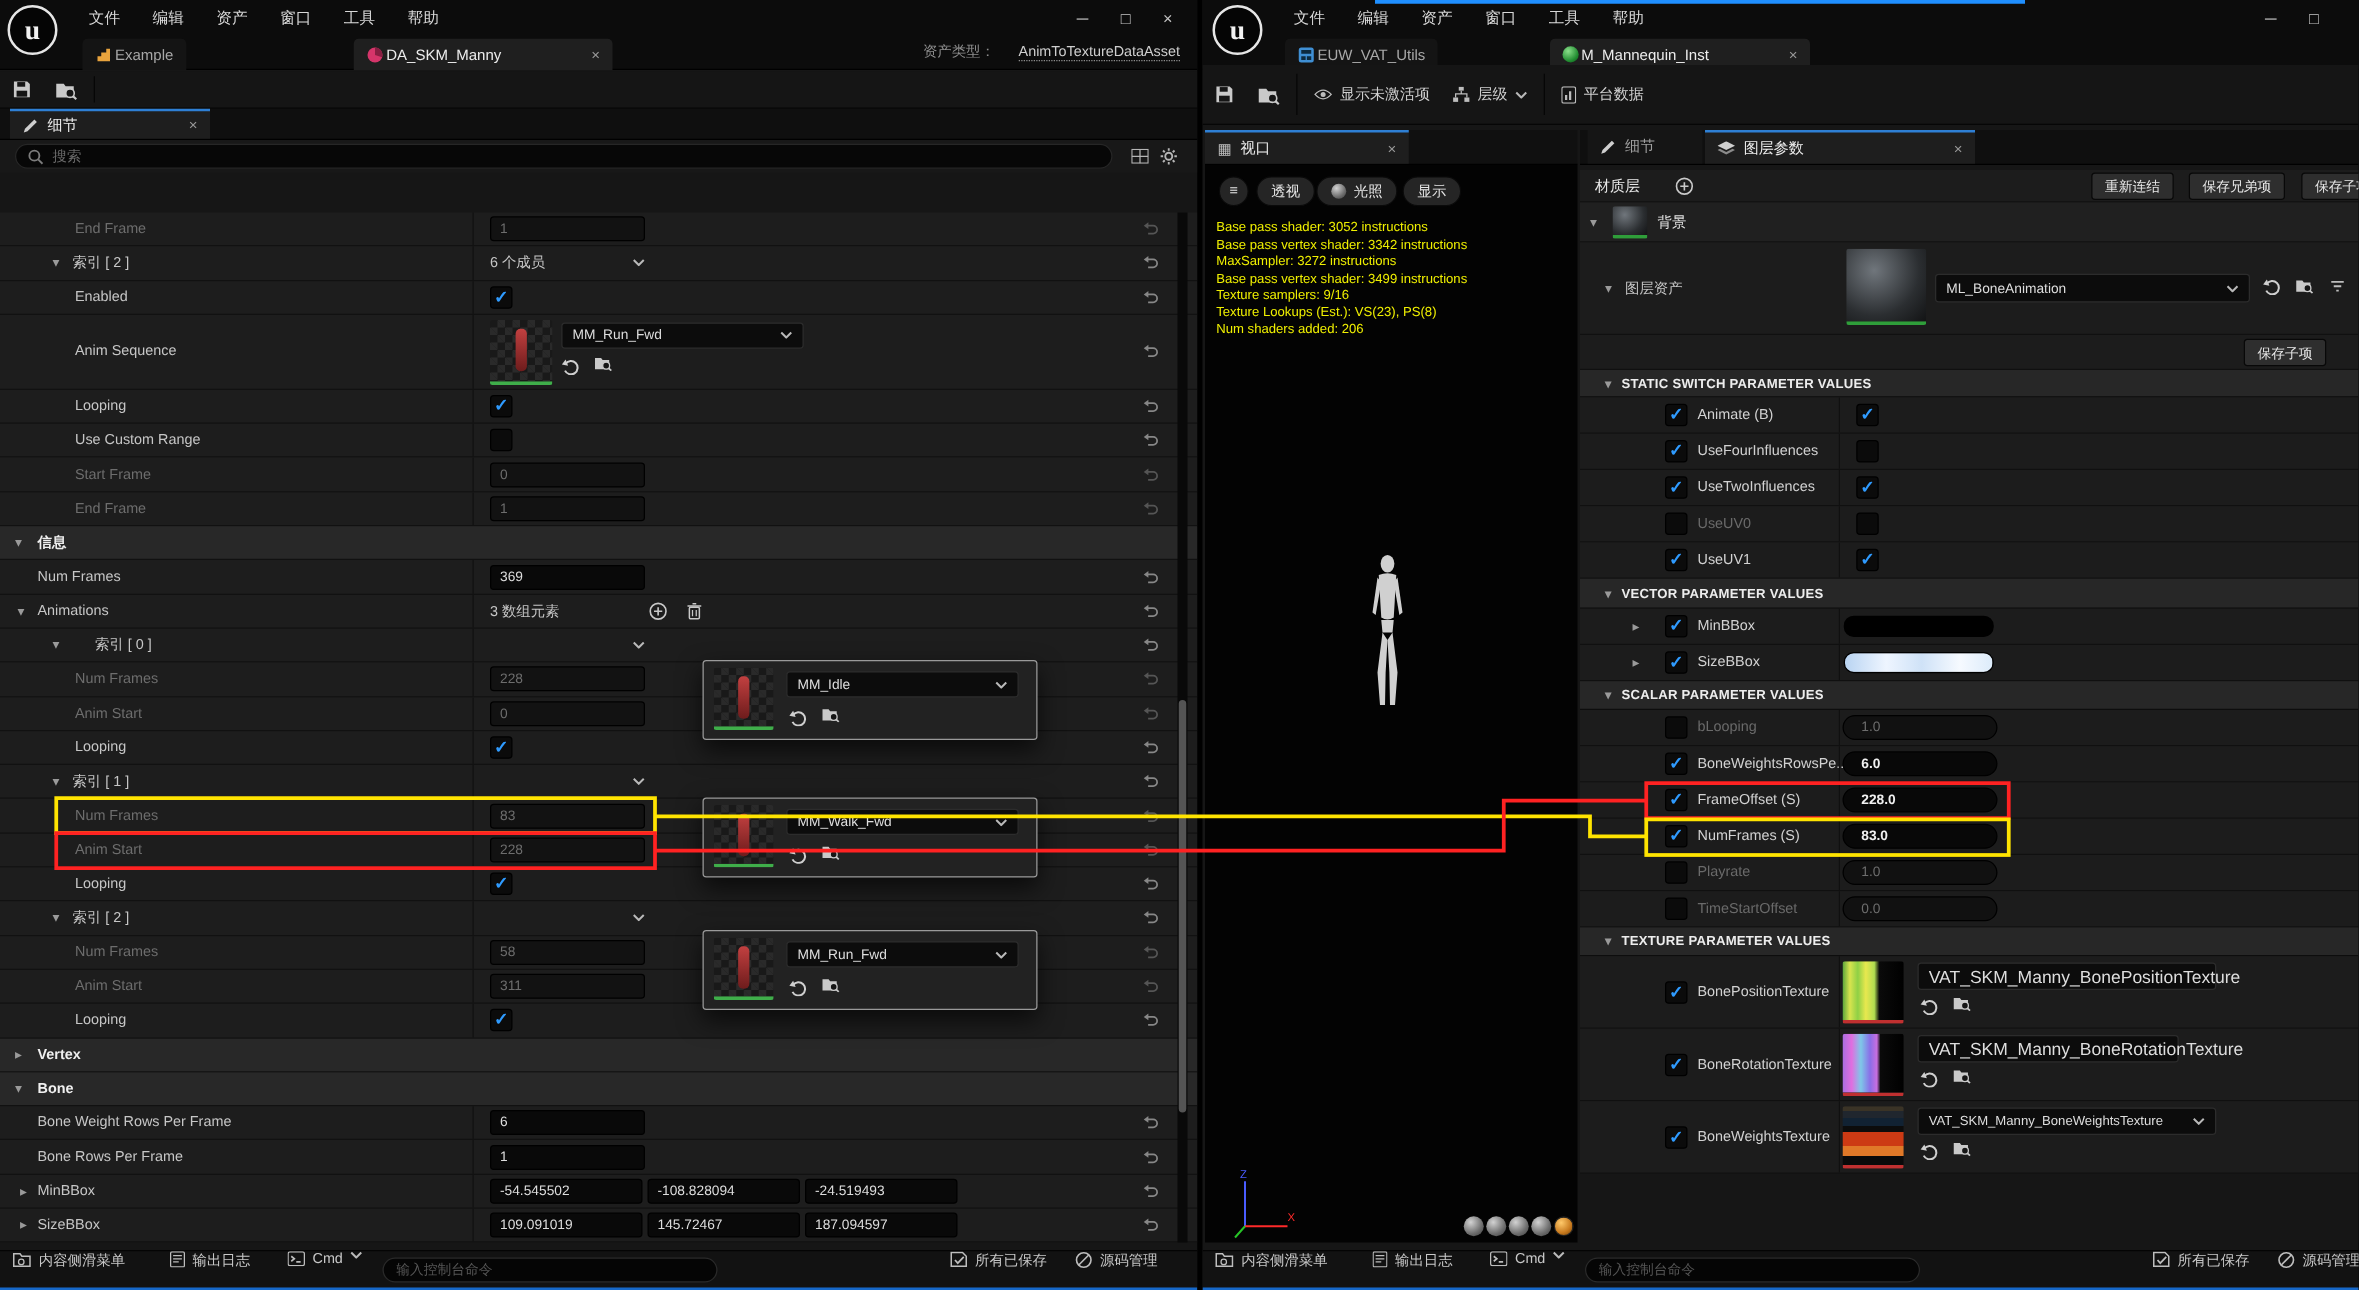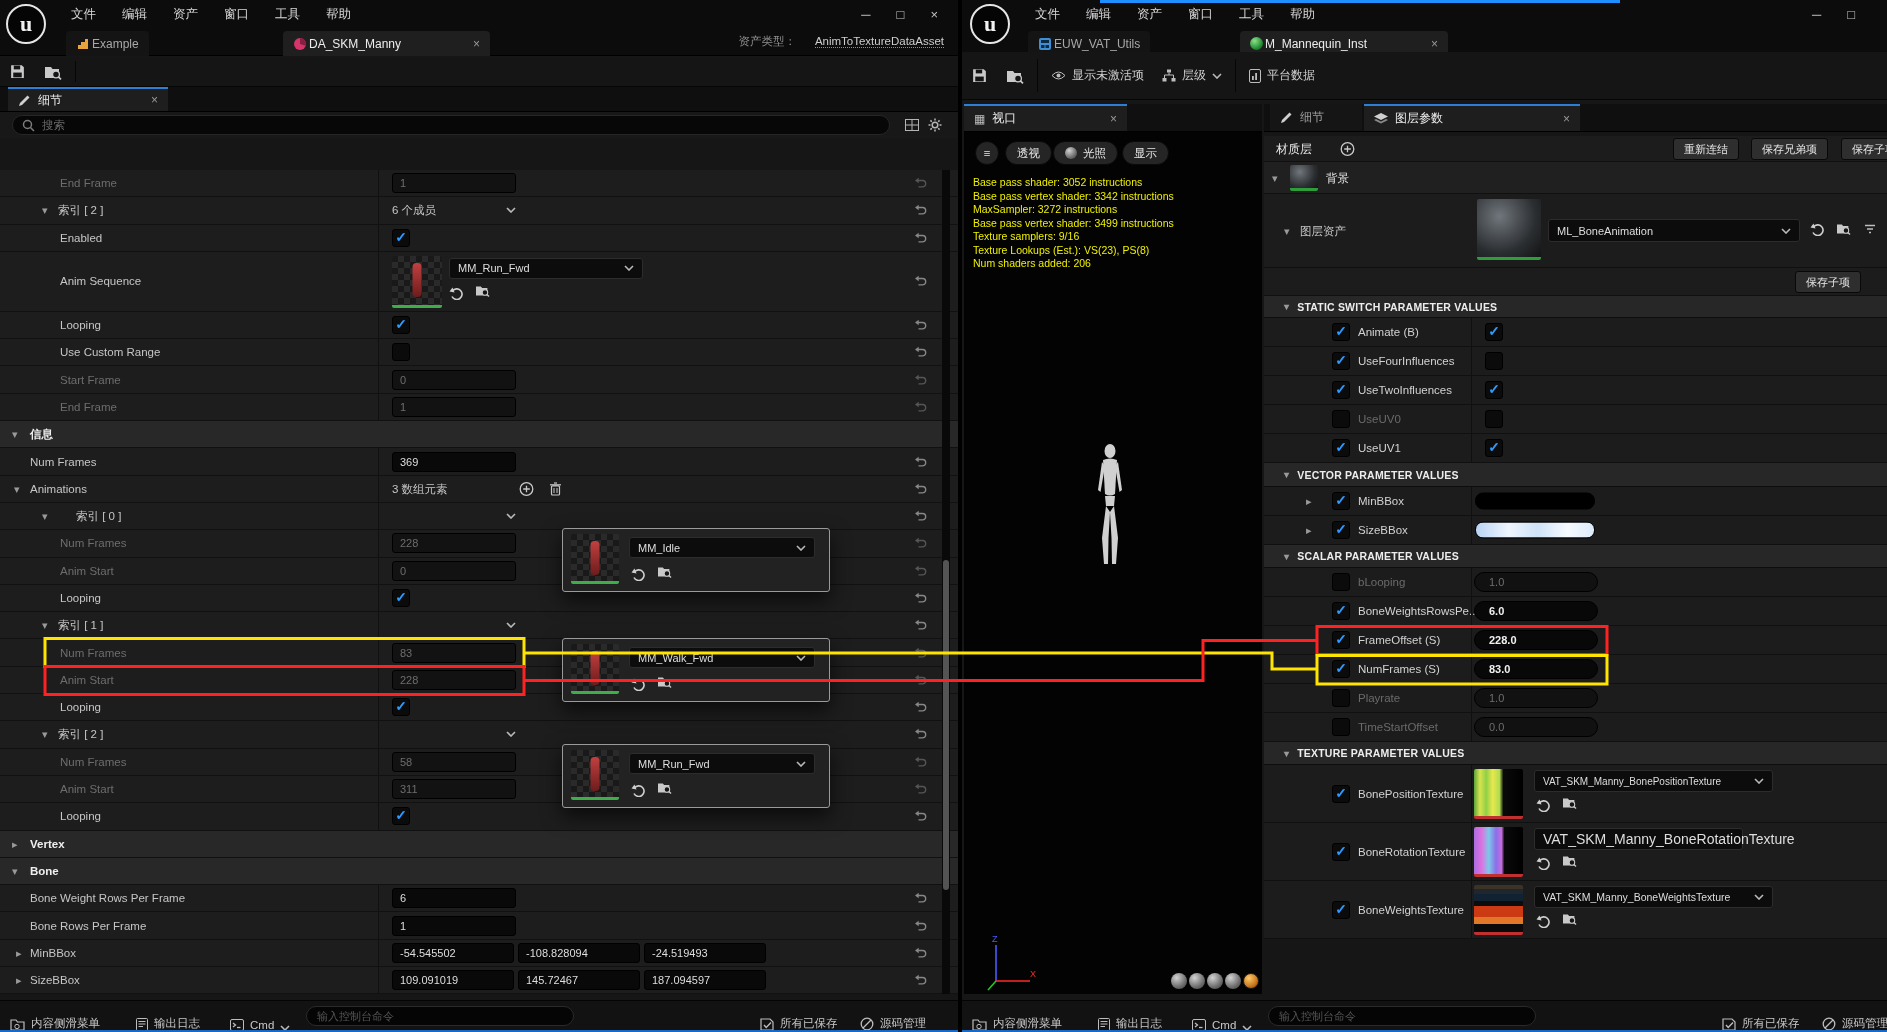--- a/index.html
+++ b/index.html
@@ -48,21 +48,21 @@
 .icircle{position:absolute;top:50%;transform:translateY(-50%)}
 .reset{position:absolute;left:914px;top:50%;transform:translateY(-50%);opacity:.85}
 .disabled .reset{opacity:.45}
 .dd{position:absolute;height:21px;background:#0c0c0c;border:1px solid #2c2c2c;border-radius:3px;color:#dedede;font-size:11px;display:flex;align-items:center;justify-content:space-between;padding:0 8px}
 .ic{position:absolute}
 .anim-thumb{position:absolute;left:13px;top:4px;width:50px;height:52px;border-radius:2px;border-bottom:3px solid #3fae4a;background:linear-gradient(45deg,#2a2a2a 25%,transparent 25%,transparent 75%,#2a2a2a 75%),linear-gradient(45deg,#2a2a2a 25%,#191919 25%,#191919 75%,#2a2a2a 75%);background-size:12px 12px;background-position:0 0,6px 6px}
 .anim-thumb::after{content:"";position:absolute;left:50%;top:7px;transform:translateX(-50%);width:9px;height:34px;border-radius:4px;background:linear-gradient(180deg,#c24040,#6e1c1c)}
 .lscroll{position:absolute;left:942px;top:170px;width:8px;height:824px;background:#090909}
 .lscroll .thumb{position:absolute;left:1px;width:6px;top:390px;height:330px;background:#545454;border-radius:3px}
 .statusbar{position:absolute;left:0;right:0;top:1000px;height:30px;background:#121212;border-top:1px solid #040404}
-.sbi{position:absolute;top:0;height:30px;display:flex;align-items:flex-end;gap:6px;font-size:11.5px;color:#c8c8c8;white-space:nowrap}
+.sbi{position:absolute;top:0;height:30px;display:flex;align-items:flex-start;gap:6px;font-size:11.5px;color:#c8c8c8;white-space:nowrap}
 .console{position:absolute;top:5px;height:20px;background:#050505;border:1px solid #2a2a2a;border-radius:10px;color:#9a9a9a;font-size:11px;padding:0 10px;outline:none}
 .console::placeholder{color:#555}
 .blueline{position:absolute;left:0;right:0;bottom:0;height:2px;background:#1668c9}
 .topblue{position:absolute;top:0;height:3px;background:#1f8fff}
 #vp{position:absolute;left:2px;top:104px;width:298px;height:890px}
 #vp-tabbar{position:absolute;left:0;right:0;top:0;height:28px;background:#101010}
 #vp-body{position:absolute;left:0;right:0;top:28px;bottom:0;background:#030303}
 .pill{position:absolute;height:24px;border-radius:12px;background:rgba(42,42,42,.88);border:1px solid #0a0a0a;color:#e6e6e6;font-size:11.5px;display:flex;align-items:center;padding:0 11px;gap:6px}
 .pill.round{width:24px;justify-content:center;padding:0}
 #vp-stats{position:absolute;left:9px;top:44px}
@@ -1023,21 +1023,21 @@
           </div>
           <div class="psec" style="height: 23px;">
             <span style="color:#9a9a9a;font-size:10px">▾</span>
             <span>TEXTURE PARAMETER VALUES</span>
           </div>
           <div class="prow" style="height: 58px;">
             <span class="chk" style="">✓</span>
             <span class="pl">BonePositionTexture</span>
             <div class="pval">
               <span class="tx pos"></span>
-              <div class="dd" style="left:62px;top:5px;width:239px;height:22px;font-size:10px">
+              <div class="dd" style="left:62px;top:5px;width:239px;height:22px;font-size:14px">
                 <span>VAT_SKM_Manny_BonePositionTexture</span>
                 <svg width="10" height="6" viewBox="0 0 10 6">
                   <path d="M1 1 L5 5 9 1" fill="none" stroke="#b9b9b9" stroke-width="1.6"></path>
                 </svg>
               </div>
               <span class="ic" style="left:64px;top:33px">
                 <svg width="15" height="14" viewBox="0 0 15 14">
                   <path d="M3.5 5 A5.3 5.3 0 1 1 3 10.5" fill="none" stroke="#cfcfcf" stroke-width="1.6"></path>
                   <path d="M0.5 5.5 L5.5 6.5 3.5 1.5 Z" fill="#cfcfcf"></path>
                 </svg>

